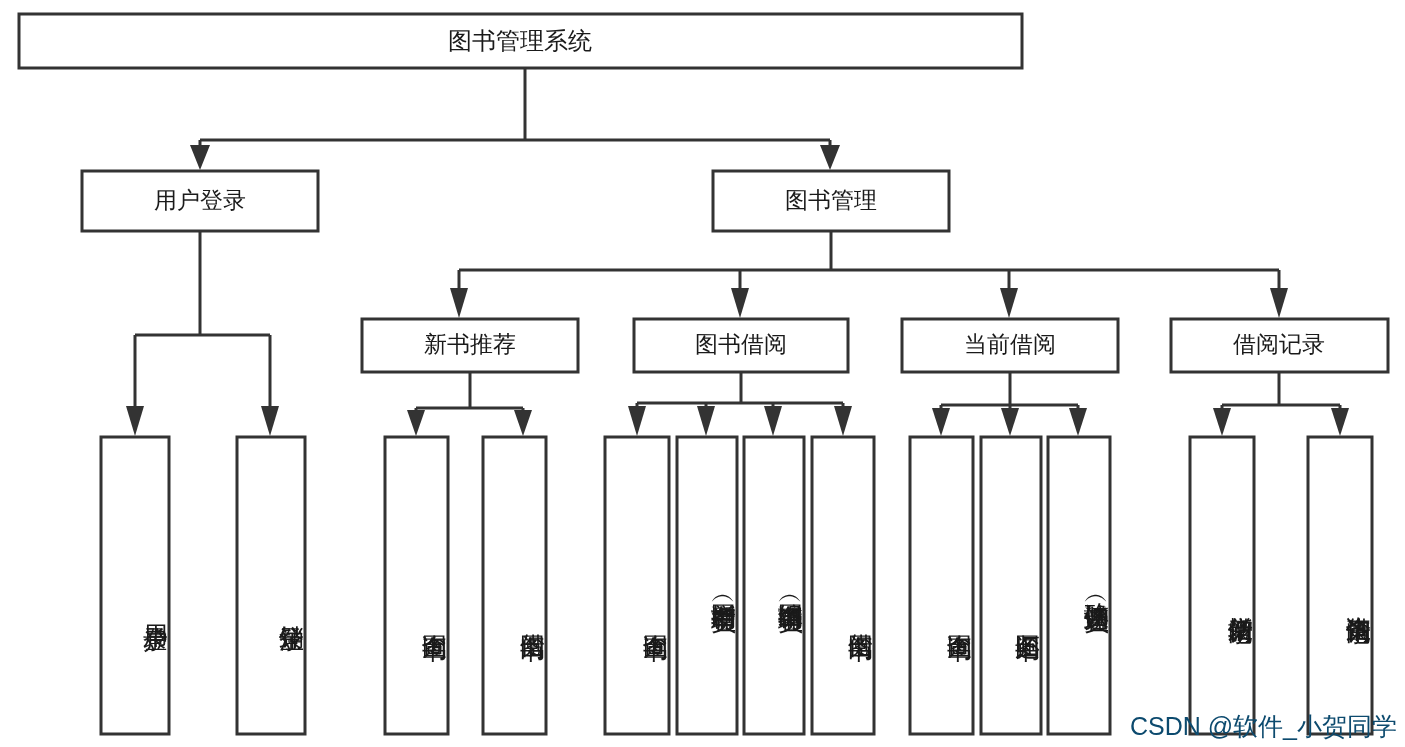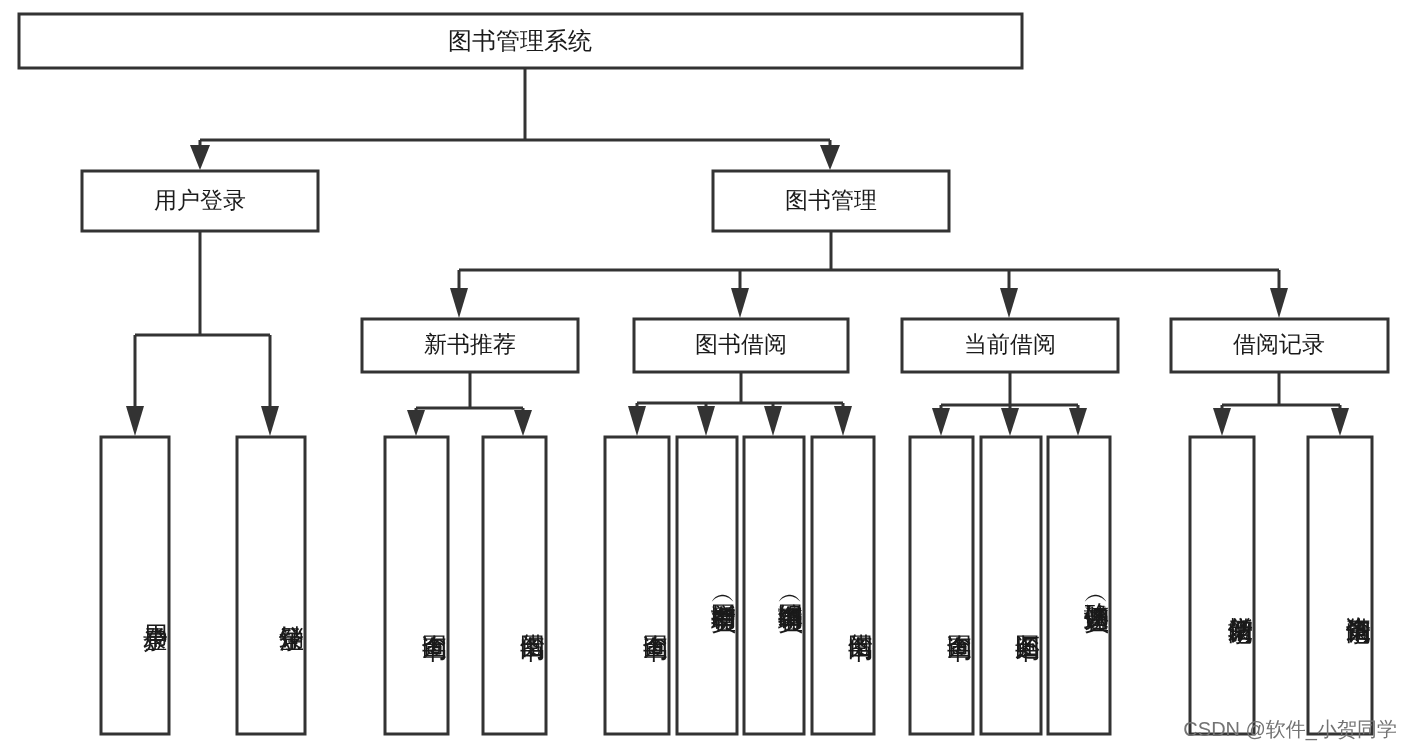--- a/index.html
+++ b/index.html
@@ -69,22 +69,22 @@
     pointer-events: none;
     display: flex;
     align-items: flex-start;
     justify-content: center;
   }
   #watermark {
     position: absolute;
     right: 8px;
     bottom: 4px;
     font-family: "Liberation Sans", sans-serif;
-    font-size: 20px;
-    color: #737373;
+    font-size: 25px;
+    color: #0c4a6e;
     white-space: nowrap;
     user-select: none;
   }
 </style>
 </head>
 <body>
 
 <div id="diagram-root">
 
   <svg id="tree-svg" viewBox="0 0 1405 747" xmlns="http://www.w3.org/2000/svg">

